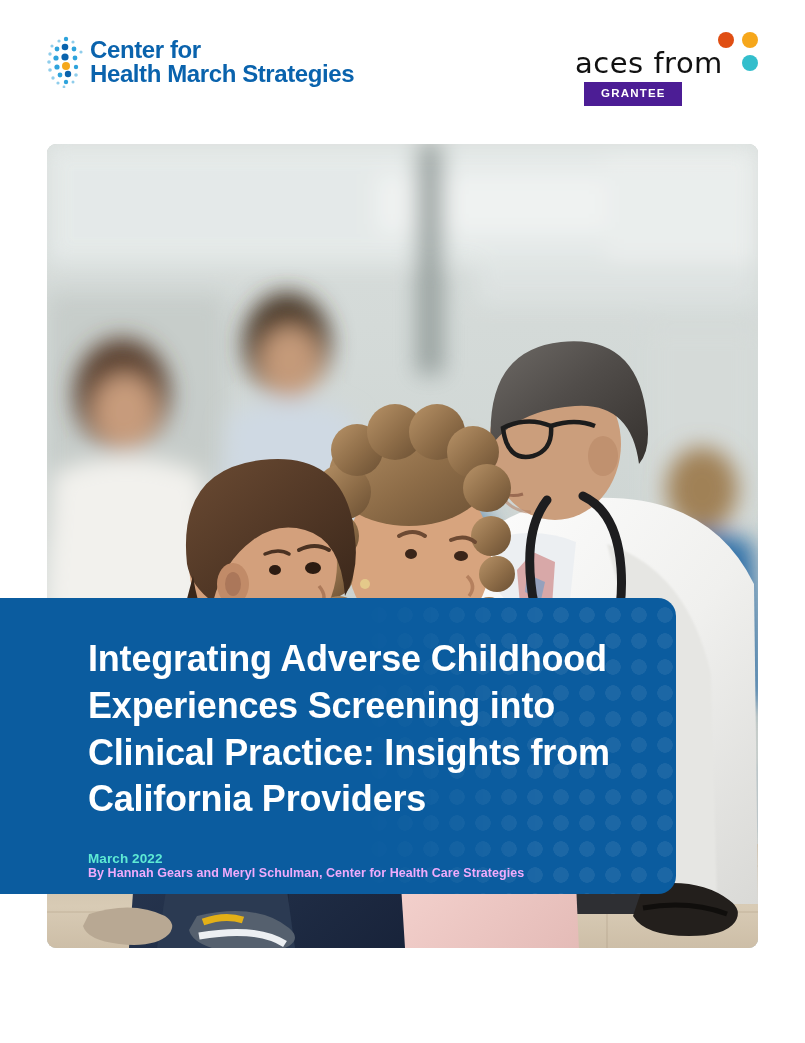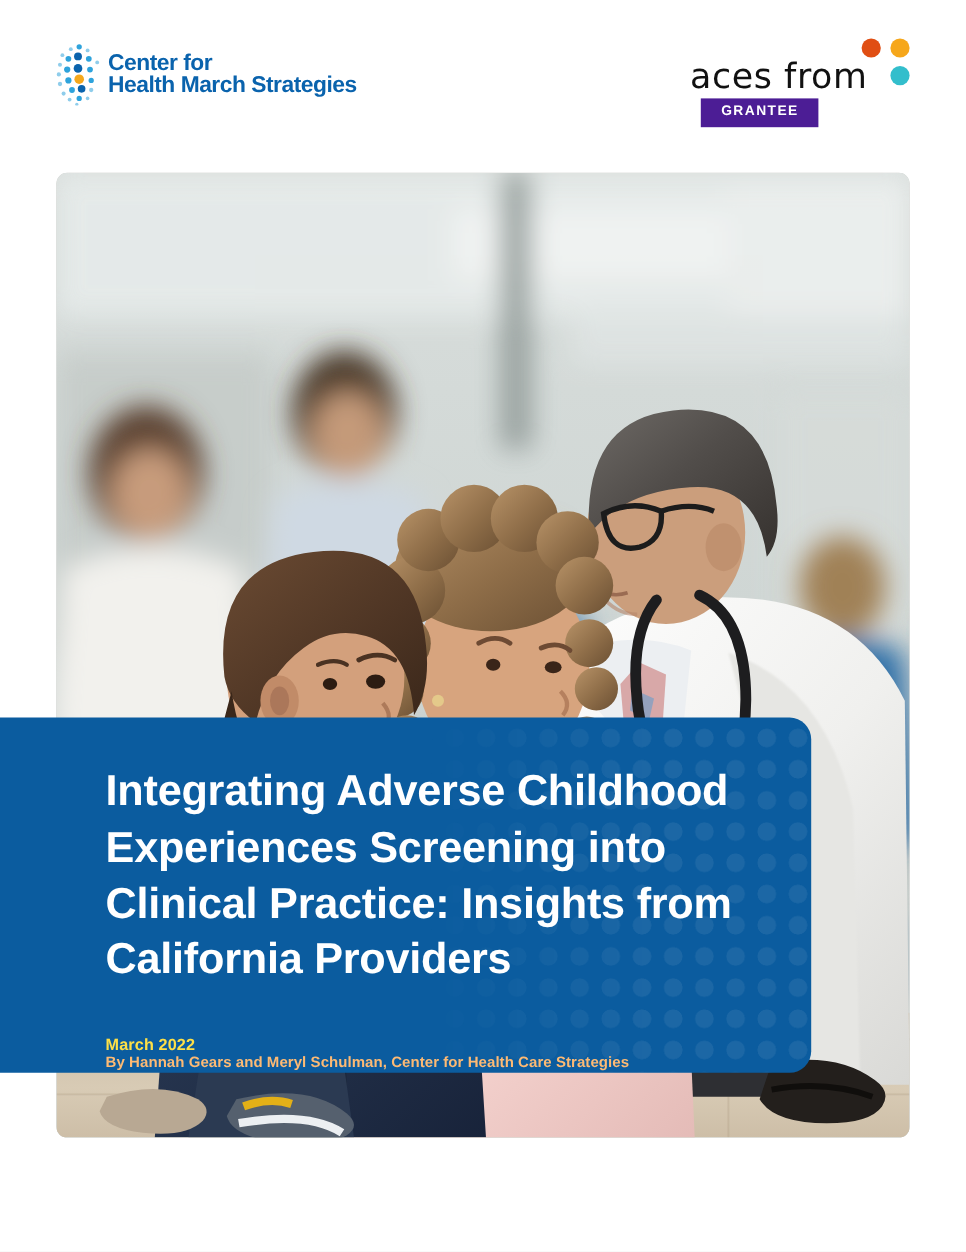--- a/index.html
+++ b/index.html
@@ -39,21 +39,21 @@
   .chcs-dots {
     width: 38px;
     height: 52px;
     flex: 0 0 38px;
     margin-right: 5px;
   }
   .chcs-wordmark {
     line-height: 1.02;
     font-family: "Liberation Sans", sans-serif;
     font-weight: bold;
-    font-size: 19px;
+    font-size: 24px;
     letter-spacing: -0.4px;
     color: #0A63AD;
     white-space: nowrap;
   }
   .chcs-wordmark .l1 { display: block; }
   .chcs-wordmark .l2 { display: block; }
 
   
   .aces-logo {
     position: absolute;
@@ -147,28 +147,28 @@
   .doc-title {
     color: #ffffff;
     font-family: "Liberation Sans", sans-serif;
     font-size: 36px;
     font-weight: bold;
     line-height: 1.3;
     letter-spacing: -0.2px;
     max-width: 540px;
   }
   .doc-date {
-    margin-top: 40px;
-    color: #fde047;
+    margin-top: 28px;
+    color: #5eead4;
     font-size: 13.5px;
     font-weight: bold;
     letter-spacing: 0.1px;
   }
   .doc-byline {
-    color: #fdba74;
+    color: #f0abfc;
     font-size: 12.5px;
     font-weight: bold;
     letter-spacing: 0.05px;
   }
 </style>
 </head>
 <body>
 
 <div class="page">
 

